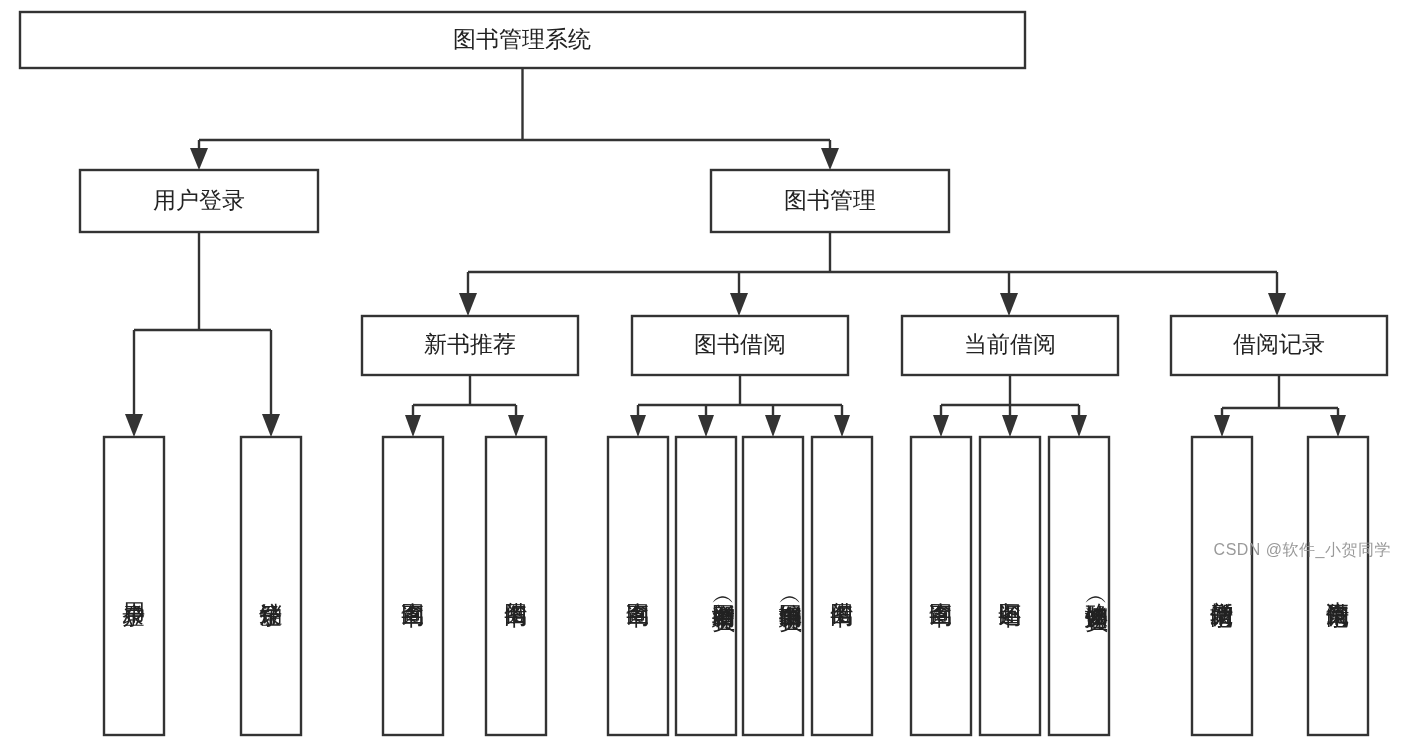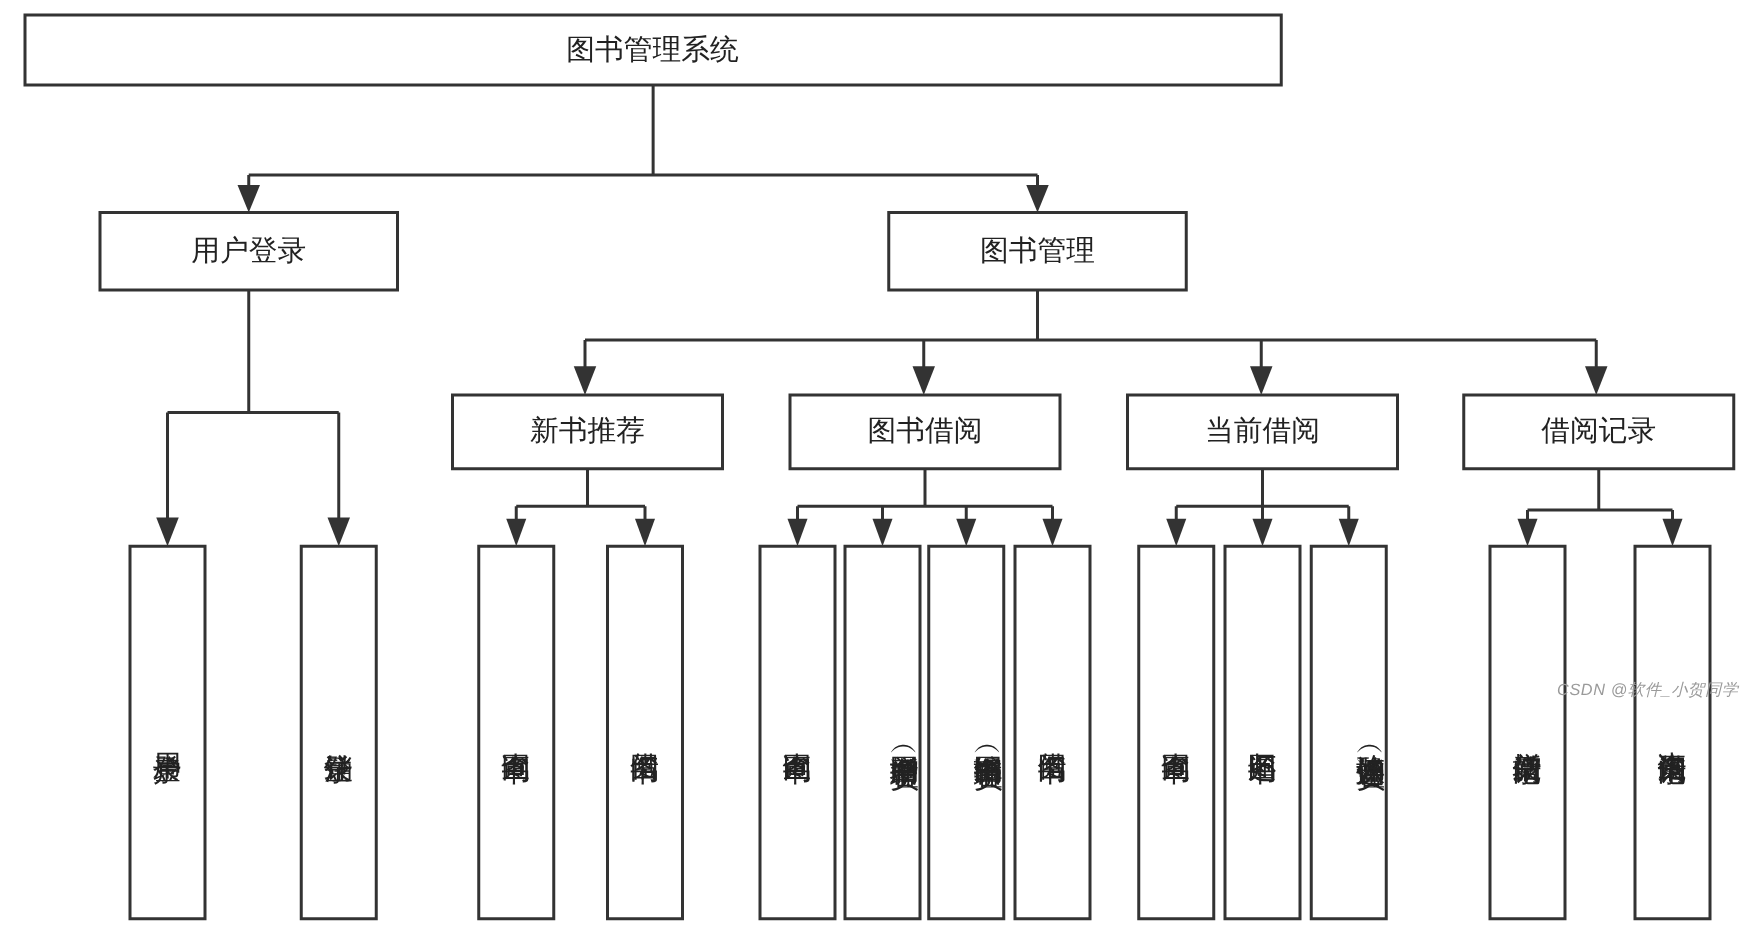--- a/index.html
+++ b/index.html
@@ -62,25 +62,24 @@
     align-items: center;
     justify-content: center;
     white-space: nowrap;
     pointer-events: none;
   }
   .watermark {
     position: absolute;
     right: 14px;
     bottom: 6px;
     font-family: "Liberation Sans", "DejaVu Sans", sans-serif;
-    font-size: 13px;
+    font-size: 16px;
     color: #9a9a9a;
     white-space: nowrap;
     letter-spacing: 0.5px;
-    font-style: italic;
   }
 </style>
 </head>
 <body>
 
 <div id="diagram-root">
 
   <svg id="flow-svg" viewBox="0 0 1405 747">
 
     <g>

